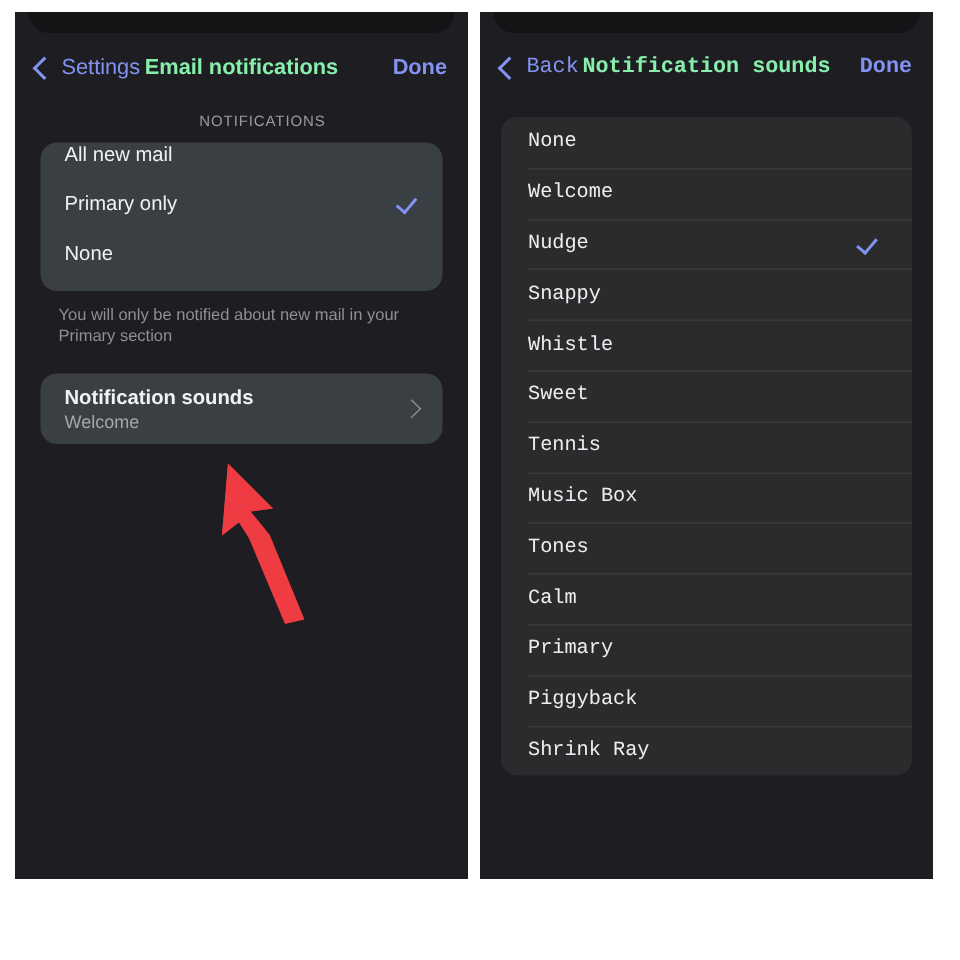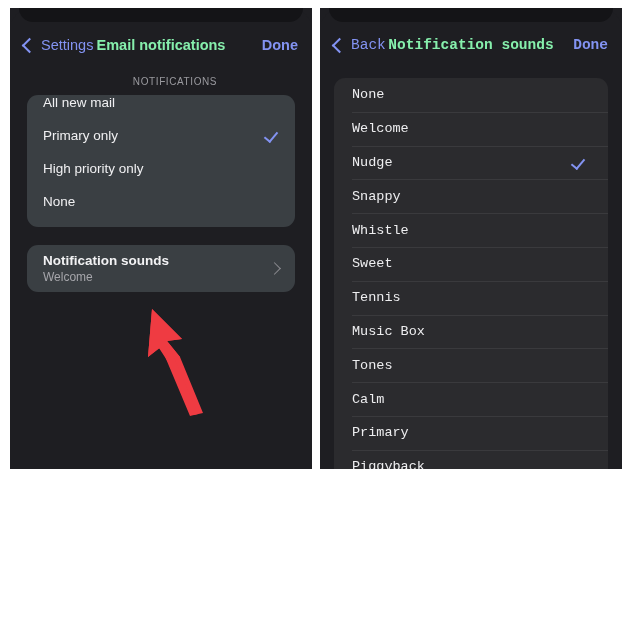--- a/index.html
+++ b/index.html
@@ -10,21 +10,21 @@
   body {
     width: 640px;
     height: 640px;
     font-family: "Liberation Sans", sans-serif;
     -webkit-font-smoothing: antialiased;
   }
 
   .stage {
     position: relative;
     width: 640px;
-    height: 469px;
+    height: 586px;
     background: #ffffff;
     overflow: hidden;
   }
 
   
   .phone {
     position: absolute;
     top: 8px;
     width: 302px;
     height: 615px;
@@ -277,30 +277,28 @@
 
         <div class="opt-row">
           <span class="opt-label">All new mail</span>
         </div>
 
         <div class="opt-row">
           <span class="opt-label">Primary only</span>
           <span class="opt-check"></span>
         </div>
 
-        <div class="opt-row">
-          <span class="opt-label">High priority only</span>
-        </div>
 
         <div class="opt-row">
           <span class="opt-label">None</span>
         </div>
 
       </div>
 
+      <div class="footnote">You will only be notified about new mail in your Primary section</div>
 
       <div class="link-card">
         <div class="link-texts">
           <span class="link-title">Notification sounds</span>
           <span class="link-sub">Welcome</span>
         </div>
         <span class="chev-right"></span>
       </div>
 
       <div class="home-indicator"></div>

